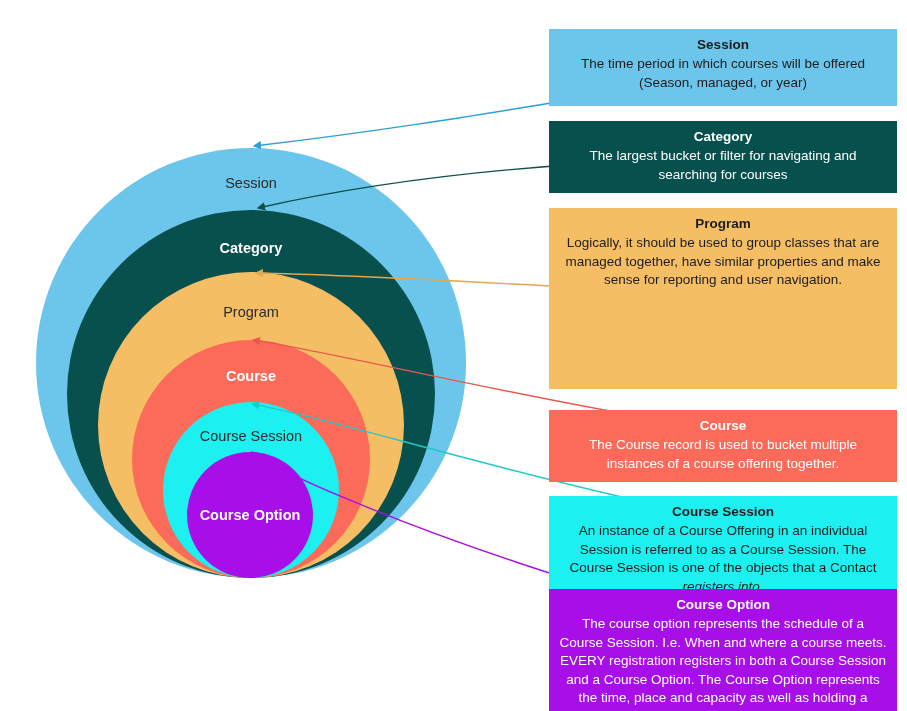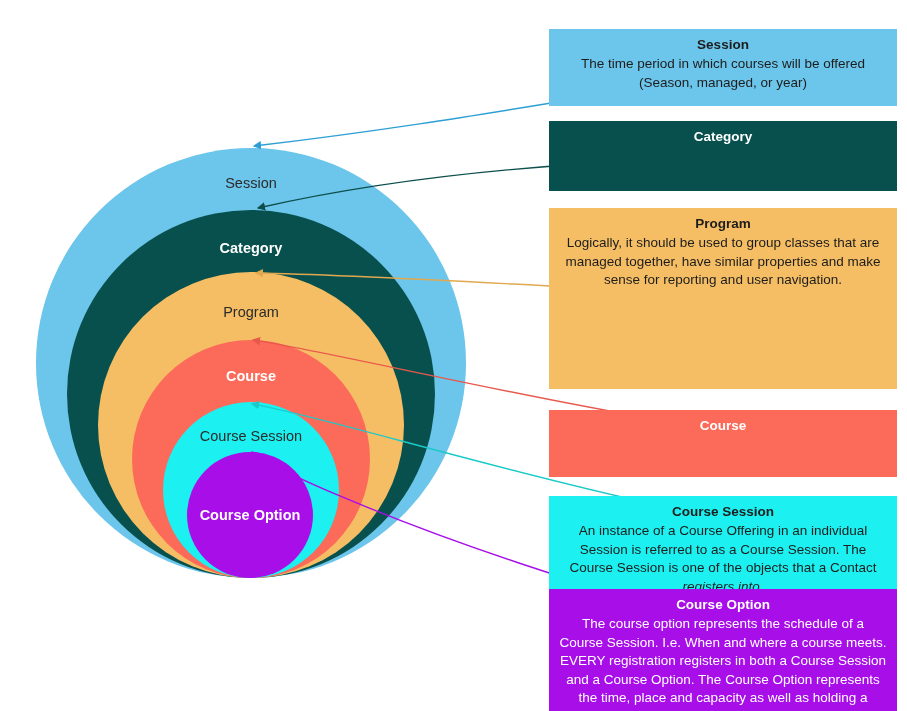--- a/index.html
+++ b/index.html
@@ -113,27 +113,29 @@
       <div class="circle-label" style="left: 251px; top: 436px; color: rgb(43, 43, 43); font-weight: normal; font-size: 14.5px;">Course Session</div>
       <div class="circle-label" style="left: 250px; top: 515px; color: rgb(255, 255, 255); font-weight: bold; font-size: 14.5px;">Course Option</div>
     </div>
   <div id="callout-layer">
       <div class="callout" style="left: 549px; top: 29px; width: 348px; min-height: 77px; background: rgb(108, 197, 234); color: rgb(29, 29, 29);">
         <span class="c-title">Session</span>
         <span class="c-body">The time period in which courses will be offered (Season, managed, or year)</span>
       </div>
       <div class="callout" style="left: 549px; top: 121px; width: 348px; min-height: 70px; background: rgb(7, 80, 77); color: rgb(255, 255, 255);">
         <span class="c-title">Category</span>
+        <span class="c-body">The largest bucket or filter for navigating and searching for courses</span>
       </div>
       <div class="callout" style="left: 549px; top: 208px; width: 348px; min-height: 181px; background: rgb(245, 190, 100); color: rgb(29, 29, 29);">
         <span class="c-title">Program</span>
         <span class="c-body2">Logically, it should be used to group classes that are managed together, have similar properties and make sense for reporting and user navigation.</span>
       </div>
       <div class="callout" style="left: 549px; top: 410px; width: 348px; min-height: 67px; background: rgb(252, 106, 90); color: rgb(255, 255, 255);">
         <span class="c-title">Course</span>
+        <span class="c-body">The Course record is used to bucket multiple instances of a course offering together.</span>
       </div>
       <div class="callout" style="left: 549px; top: 496px; width: 348px; min-height: 82px; background: rgb(28, 240, 240); color: rgb(29, 29, 29);">
         <span class="c-title">Course Session</span>
         <span class="c-body"><span>An instance of a Course Offering in an individual Session is referred to as a Course Session. The Course Session is one of the objects that a Contact </span><em>registers into</em><span>.</span></span>
       </div>
       <div class="callout" style="left: 549px; top: 589px; width: 348px; min-height: 113px; background: rgb(168, 14, 232); color: rgb(255, 255, 255);">
         <span class="c-title">Course Option</span>
         <span class="c-body">The course option represents the schedule of a Course Session. I.e. When and where a course meets. EVERY registration registers in both a Course Session and a Course Option. The Course Option represents the time, place and capacity as well as holding a specific price.</span>
       </div>
     </div>

